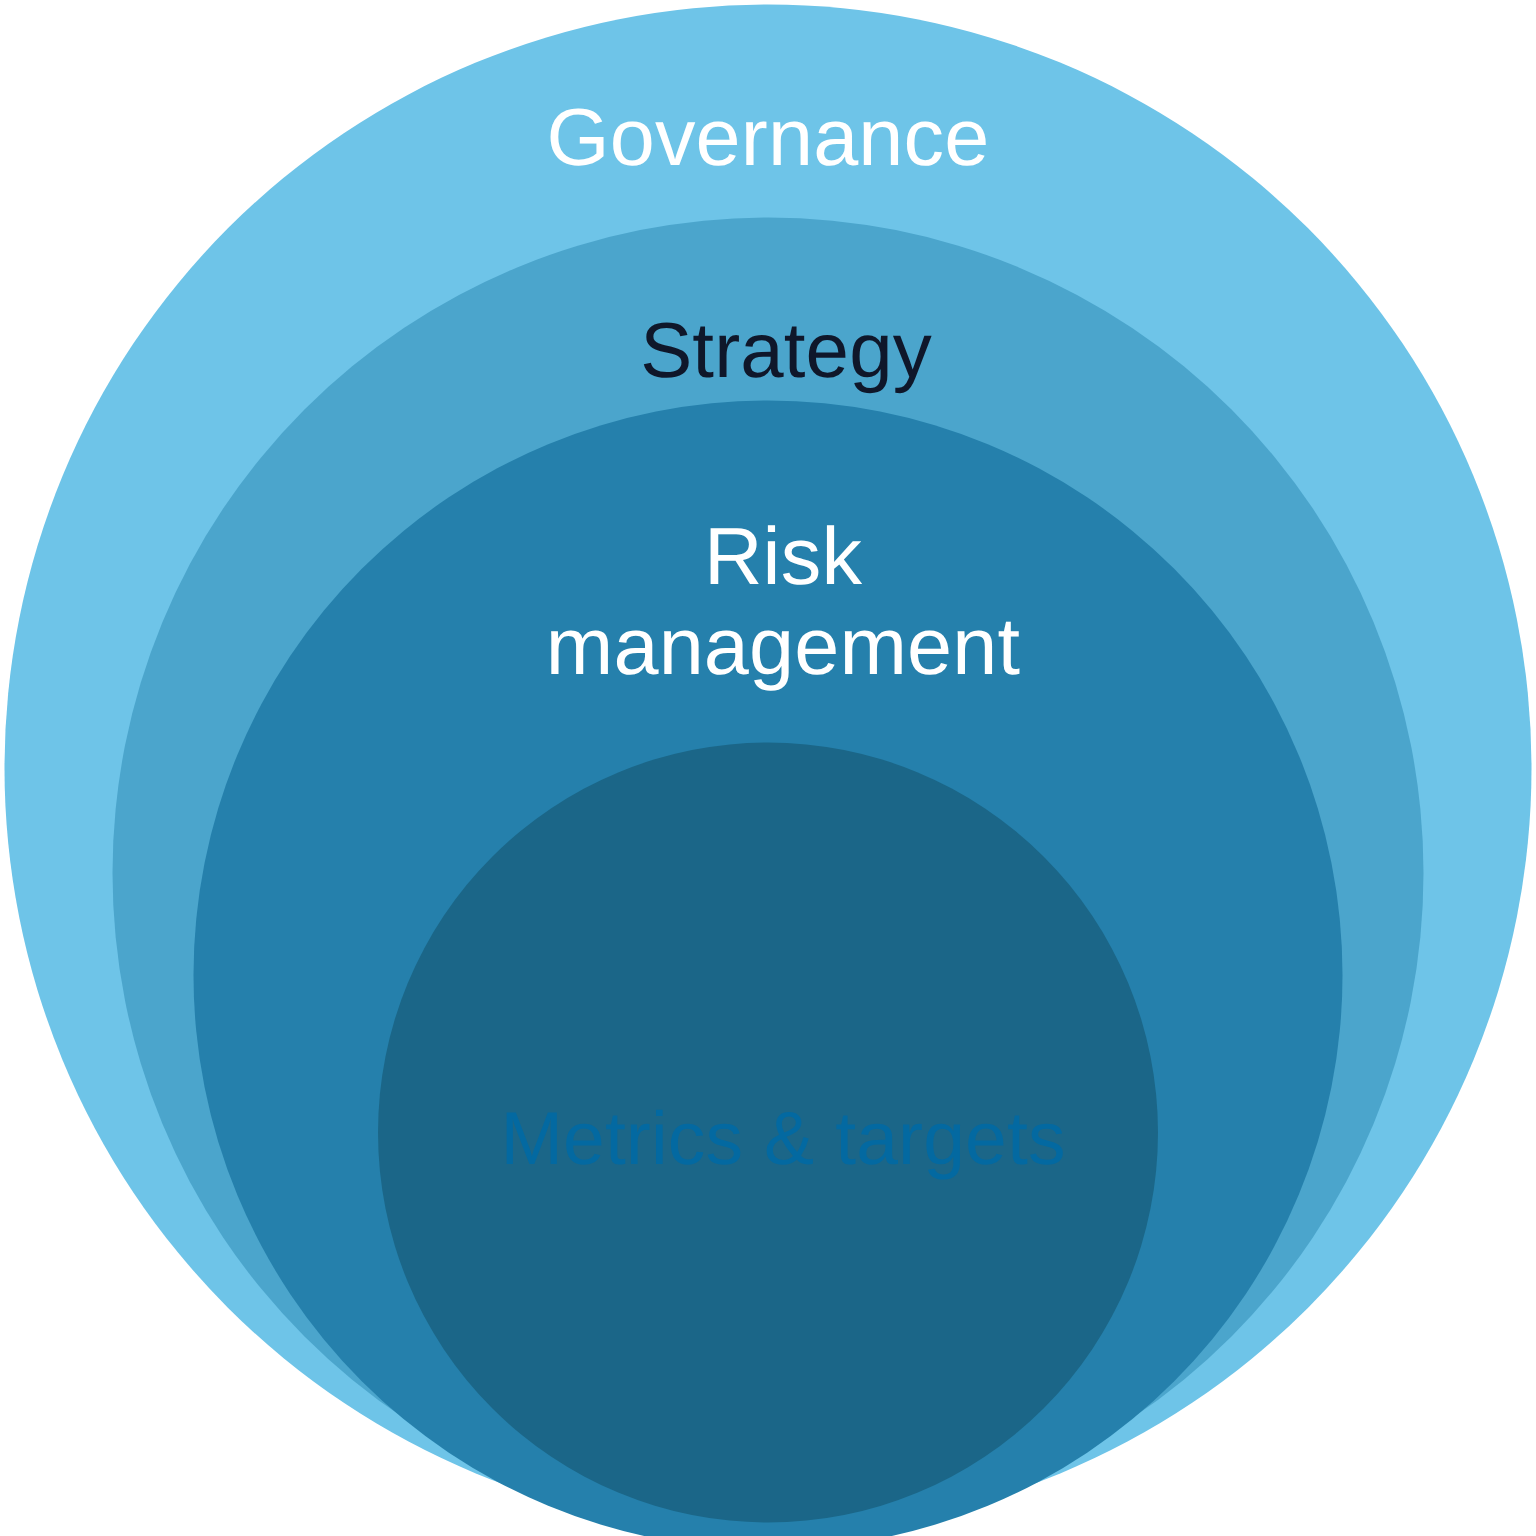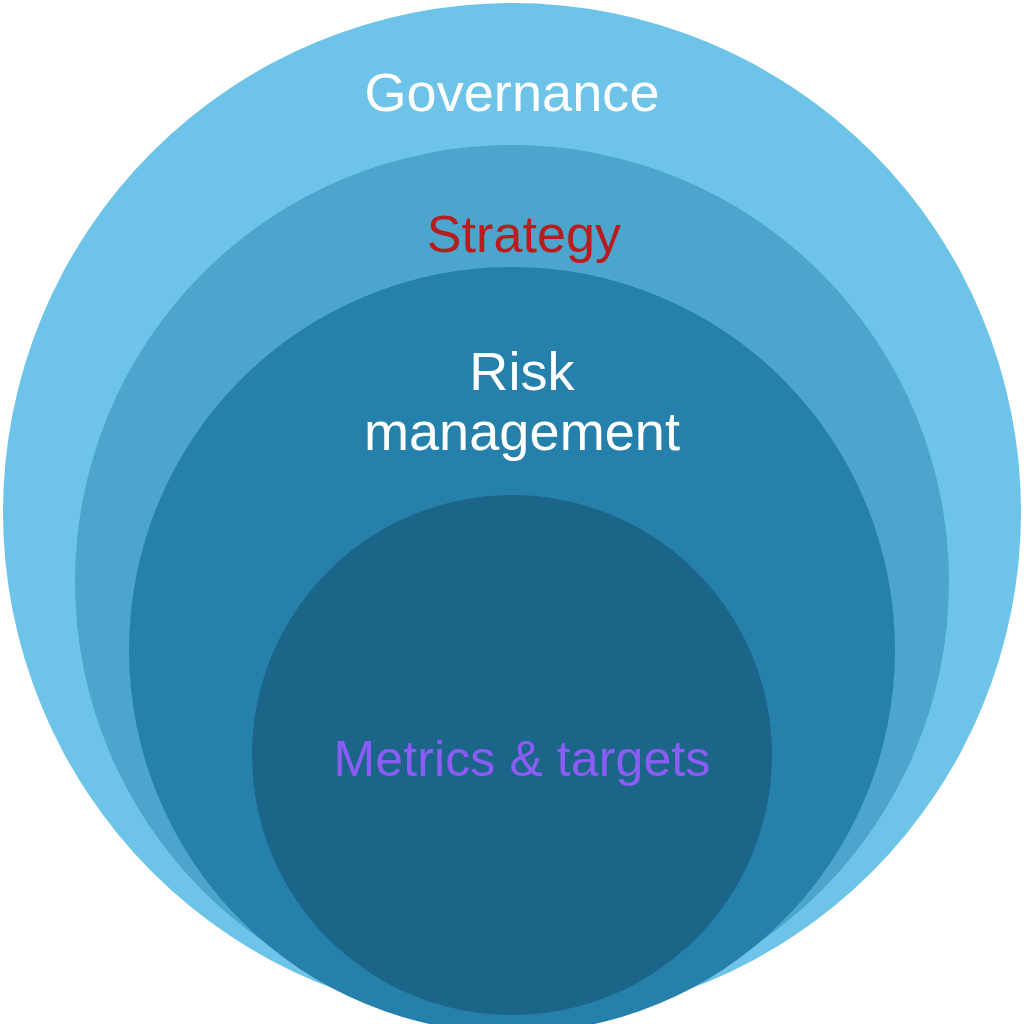--- a/index.html
+++ b/index.html
@@ -93,20 +93,20 @@
   <div class="ring" id="ring-governance" style="background: rgb(110, 196, 232);"></div>
 
   <div class="ring" id="ring-strategy" style="background: rgb(75, 165, 204);"></div>
 
   <div class="ring" id="ring-risk-management" style="background: rgb(37, 128, 172);"></div>
 
   <div class="ring" id="ring-metrics-targets" style="background: rgb(27, 102, 136);"></div>
 
   <div class="ring-label" id="label-governance" style="color: rgb(255, 255, 255);">Governance</div>
 
-  <div class="ring-label" id="label-strategy" style="color: #b91c1c; padding-left: 24px;">Strategy</div>
+  <div class="ring-label" id="label-strategy" style="color: #0f172a; padding-left: 24px;">Strategy</div>
 
   <div class="ring-label" id="label-risk-management" style="color: rgb(255, 255, 255);">Risk
 management</div>
 
-  <div class="ring-label" id="label-metrics-targets" style="color: #8b5cf6; padding-left: 20px;">Metrics &amp; targets</div>
+  <div class="ring-label" id="label-metrics-targets" style="color: #0369a1; padding-left: 20px;">Metrics &amp; targets</div>
 
 </div>
 
 </body></html>

